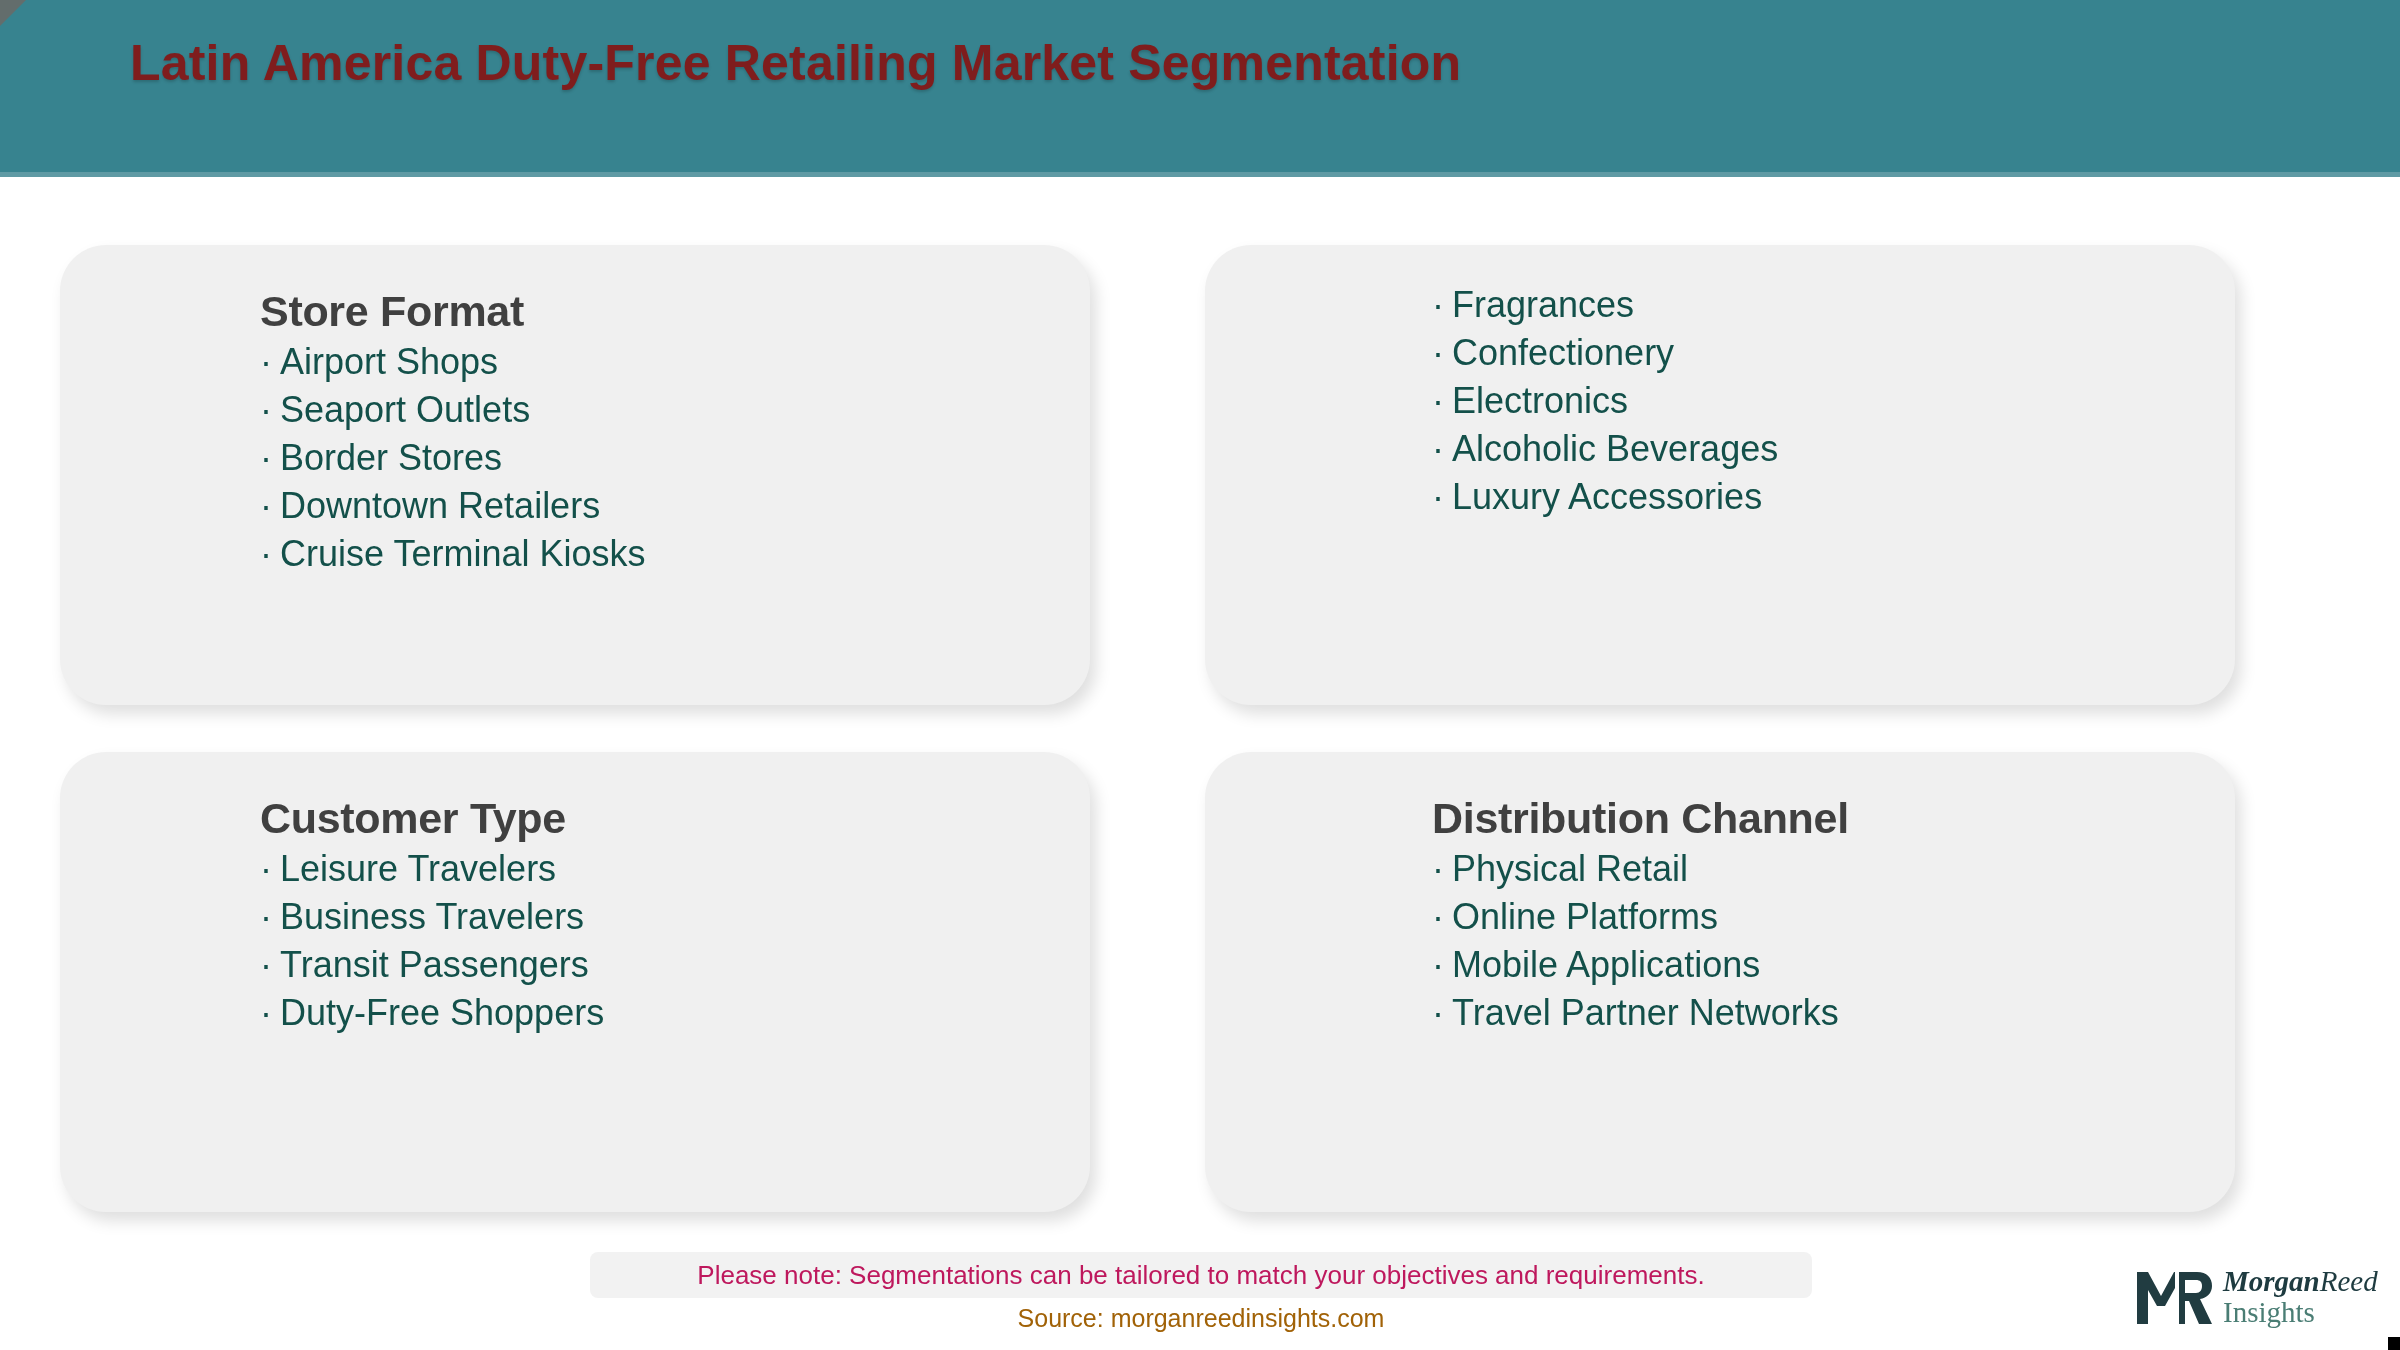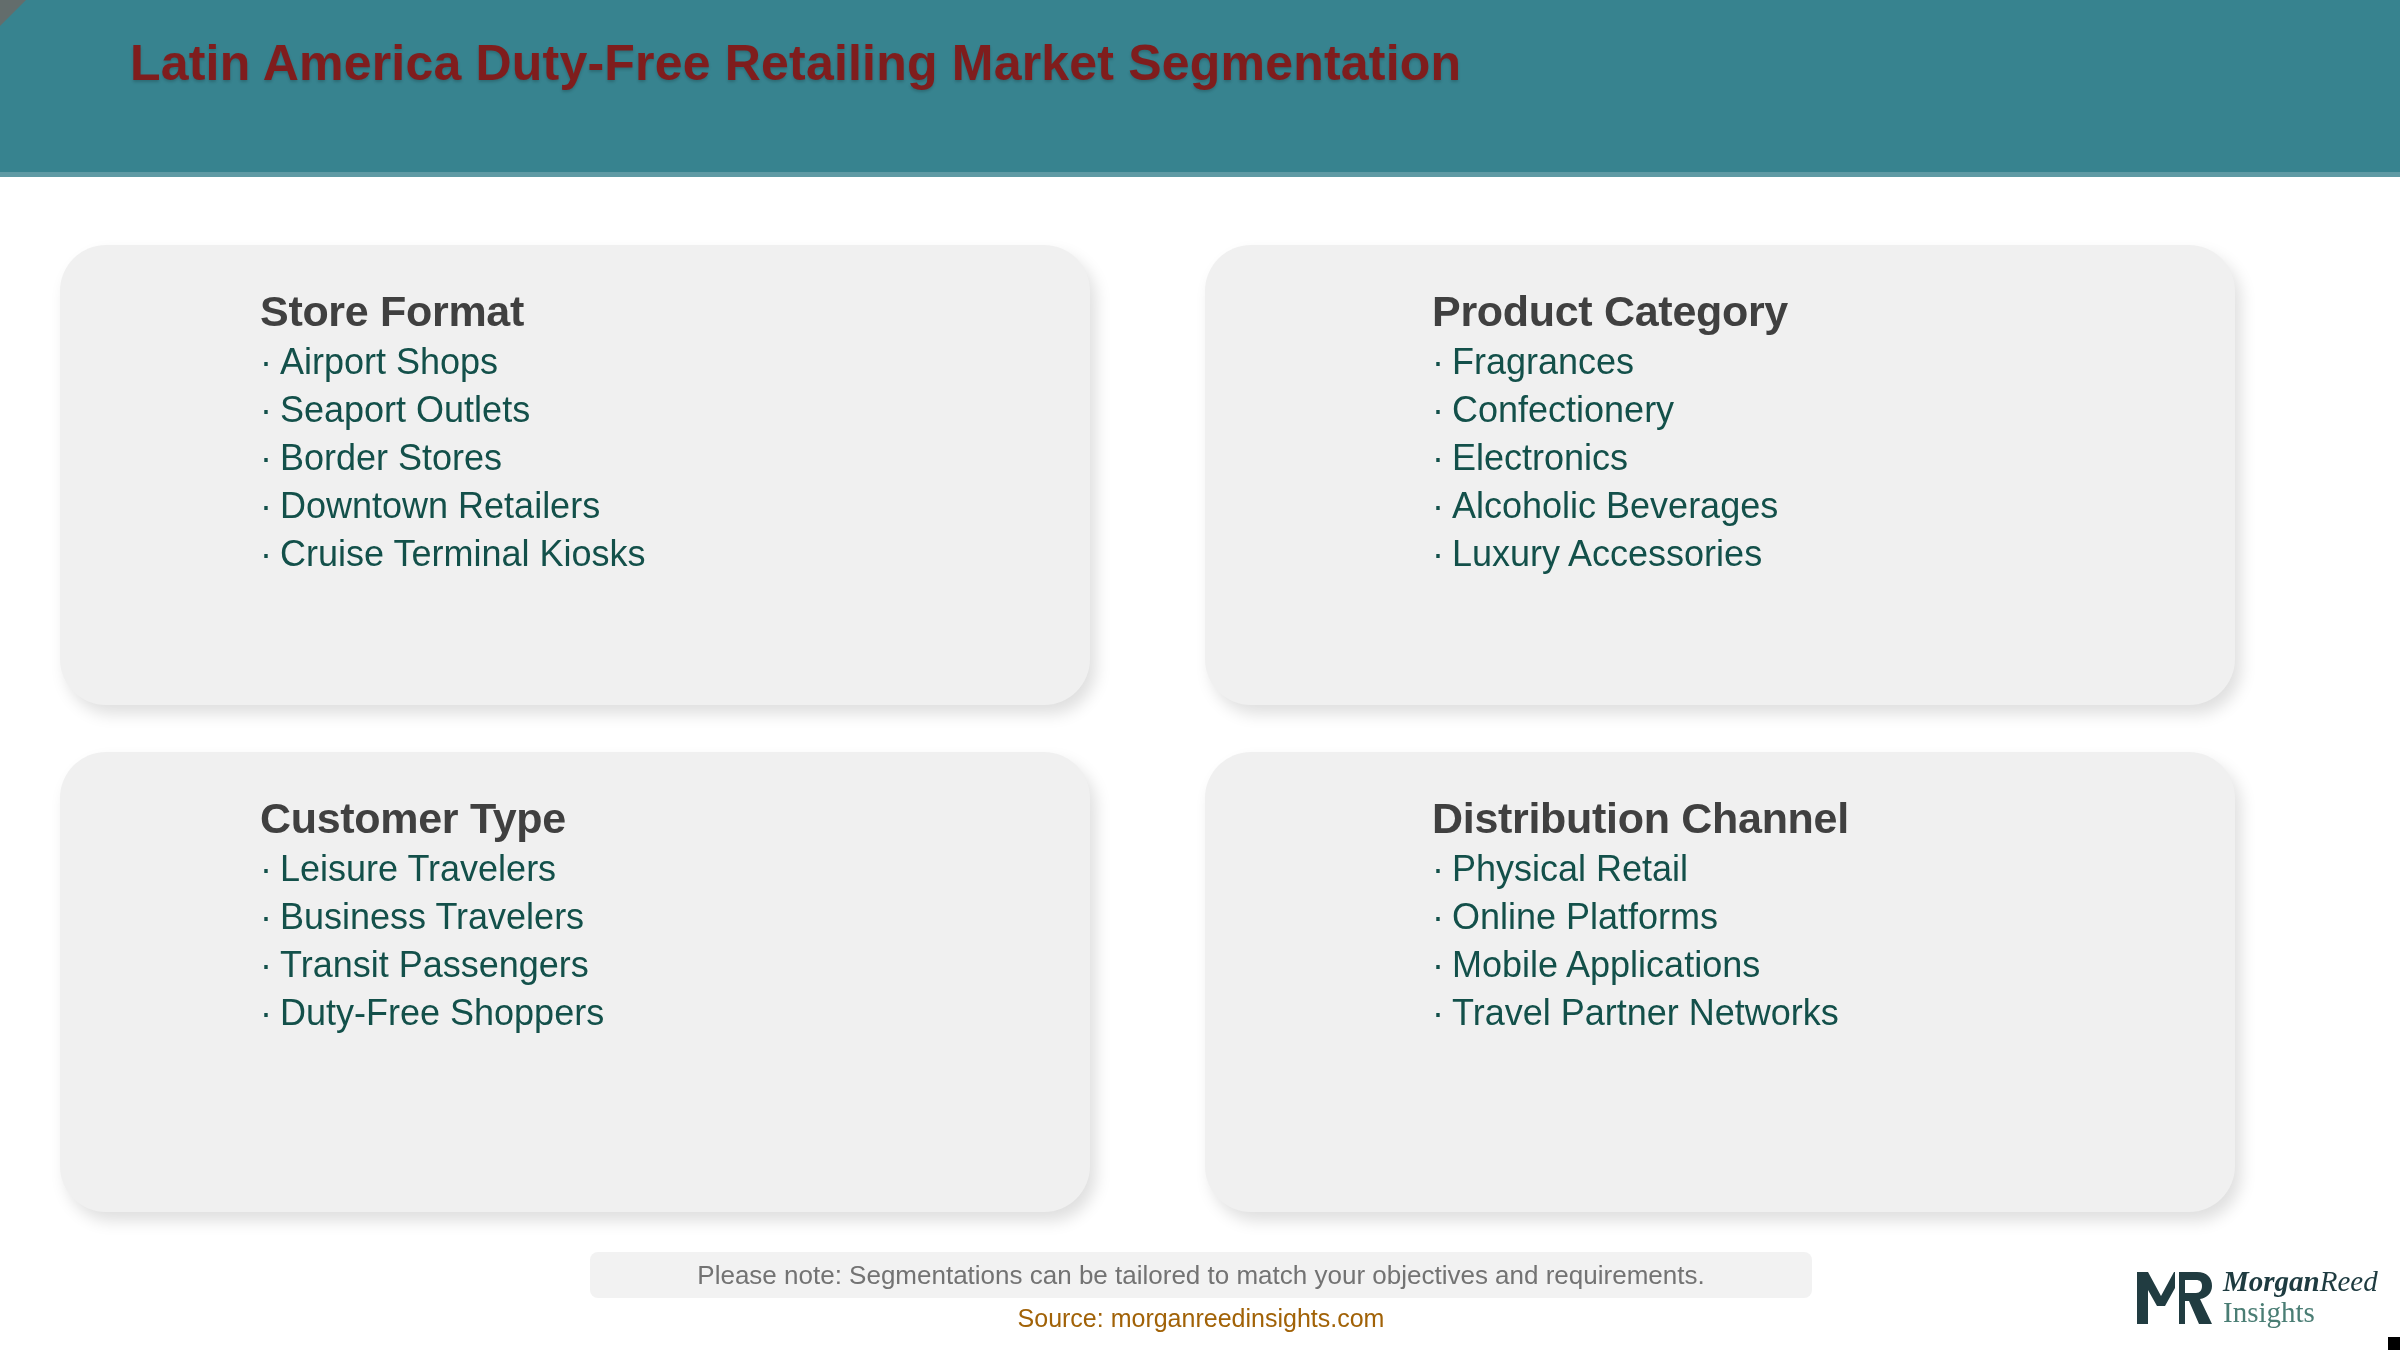--- a/index.html
+++ b/index.html
@@ -120,21 +120,21 @@
   .note-text {
     position: absolute;
     left: 0;
     top: 0;
     width: 1222px;
     height: 46px;
     display: flex;
     align-items: center;
     justify-content: center;
     font-size: 26px;
-    color: #737373;
+    color: #be185d;
     white-space: nowrap;
   }
   .source-text {
     position: absolute;
     left: 590px;
     top: 1304px;
     width: 1222px;
     text-align: center;
     font-size: 25px;
     color: #a16207;
@@ -220,21 +220,20 @@
       <li class="bullet-item">
         <span class="bullet-dot">·</span>
         <span>Cruise Terminal Kiosks</span>
       </li>
     </ul>
   </div>
 </div>
 
 <div class="card card-2">
   <div class="card-inner">
-    <div class="card-heading">Product Category</div>
     <ul class="bullet-list">
       <li class="bullet-item">
         <span class="bullet-dot">·</span>
         <span>Fragrances</span>
       </li>
       <li class="bullet-item">
         <span class="bullet-dot">·</span>
         <span>Confectionery</span>
       </li>
       <li class="bullet-item">

